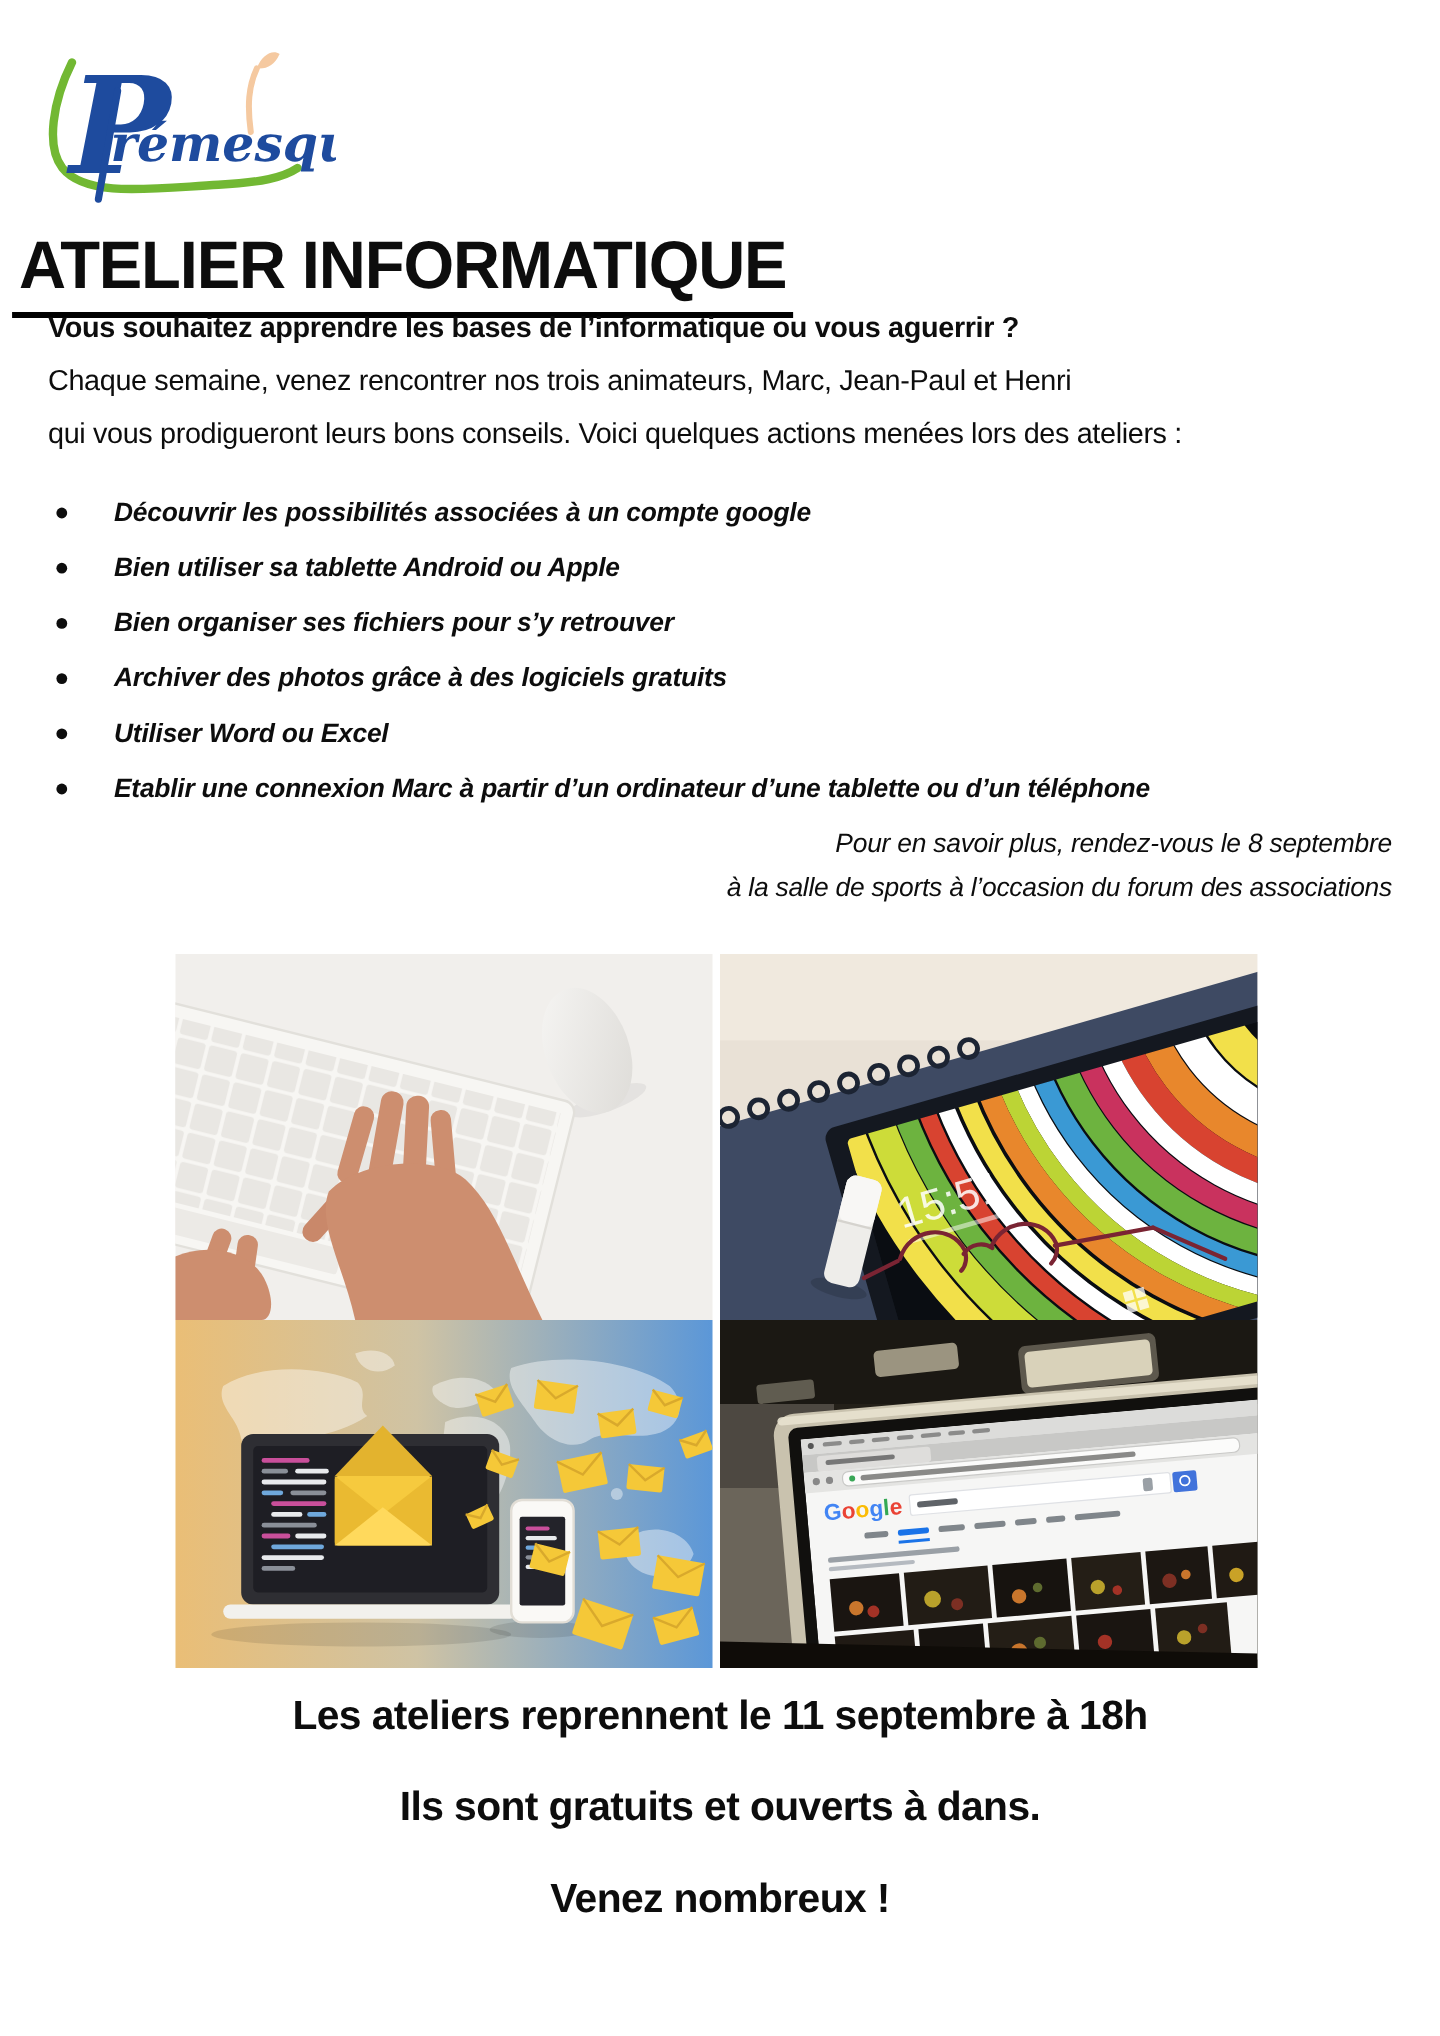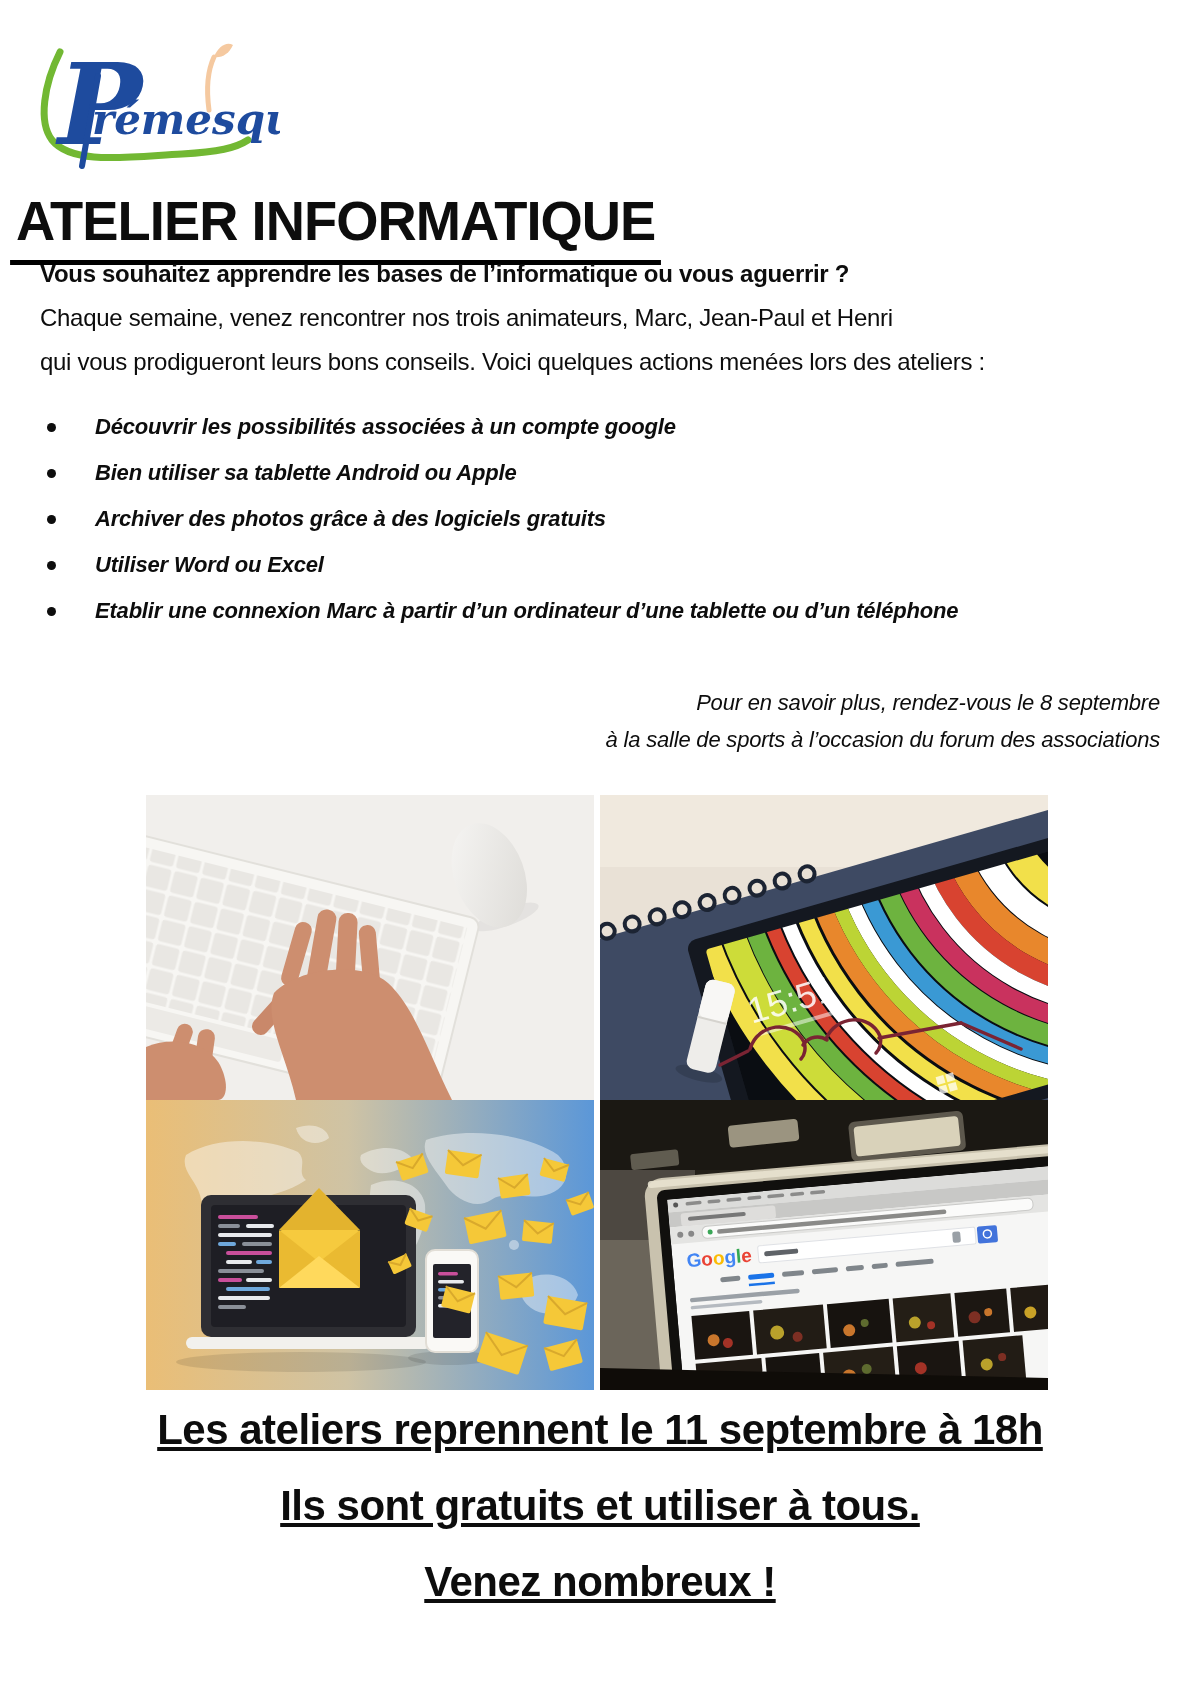--- a/index.html
+++ b/index.html
@@ -29,21 +29,21 @@
   .info{position:absolute; top:684px; left:40px; right:40px; text-align:right;
     font-style:italic; font-size:22px; line-height:37px; letter-spacing:-0.2px;}
   .photo-grid{
     position:absolute; top:795px; left:146px; width:902px; height:595px;
     display:grid; grid-template-columns:448px 448px; grid-template-rows:305px 290px;
     column-gap:6px; row-gap:0;
   }
   .photo{overflow:hidden;}
   .photo svg{display:block; width:100%; height:100%;}
   .footer{position:absolute; top:1392px; left:0; right:0; text-align:center;
-    font-weight:bold; font-size:42px; letter-spacing:-0.5px;text-decoration:underline;}
+    font-weight:bold; font-size:34px; letter-spacing:-0.5px;}
   .footer p{margin:0; line-height:76px;}
 </style>
 </head>
 <body>
 
 <div class="page">
 
   <div class="logo">
     <svg viewBox="0 0 250 150">
       <path d="M30,26 C14,58 8,96 22,114 C42,139 96,131 152,128 C188,126 206,122 218,114" fill="none" stroke="#72b833" stroke-width="7" stroke-linecap="round"></path>
@@ -61,20 +61,21 @@
 
   <div class="intro">
     <div class="q">Vous souhaitez apprendre les bases de l’informatique ou vous aguerrir ?</div>
     <div>Chaque semaine, venez rencontrer nos trois animateurs, Marc, Jean-Paul et Henri</div>
     <div>qui vous prodigueront leurs bons conseils. Voici quelques actions menées lors des ateliers :</div>
   </div>
 
   <ul class="bullets">
     <li>Découvrir les possibilités associées à un compte google</li>
     <li>Bien utiliser sa tablette Android ou Apple</li>
+    <li>Bien organiser ses fichiers pour s’y retrouver</li>
     <li>Archiver des photos grâce à des logiciels gratuits</li>
     <li>Utiliser Word ou Excel</li>
     <li>Etablir une connexion Marc à partir d’un ordinateur d’une tablette ou d’un téléphone</li>
   </ul>
 
   <div class="info">
     <div>Pour en savoir plus, rendez-vous le 8 septembre</div>
     <div>à la salle de sports à l’occasion du forum des associations</div>
   </div>
 
@@ -410,17 +411,17 @@
             </g>
           </g>
         </g>
         <path d="M0,290 L448,290 L448,278 L0,268 Z" fill="#0f0c08"></path>
       </svg>
     </div>
   </div>
 
   <div class="footer">
     <p>Les ateliers reprennent le 11 septembre à 18h</p>
-    <p>Ils sont gratuits et utiliser à tous.</p>
+    <p>Ils sont gratuits et ouverts à dans.</p>
     <p>Venez nombreux !</p>
   </div>
 
 </div>
 
 </body></html>

